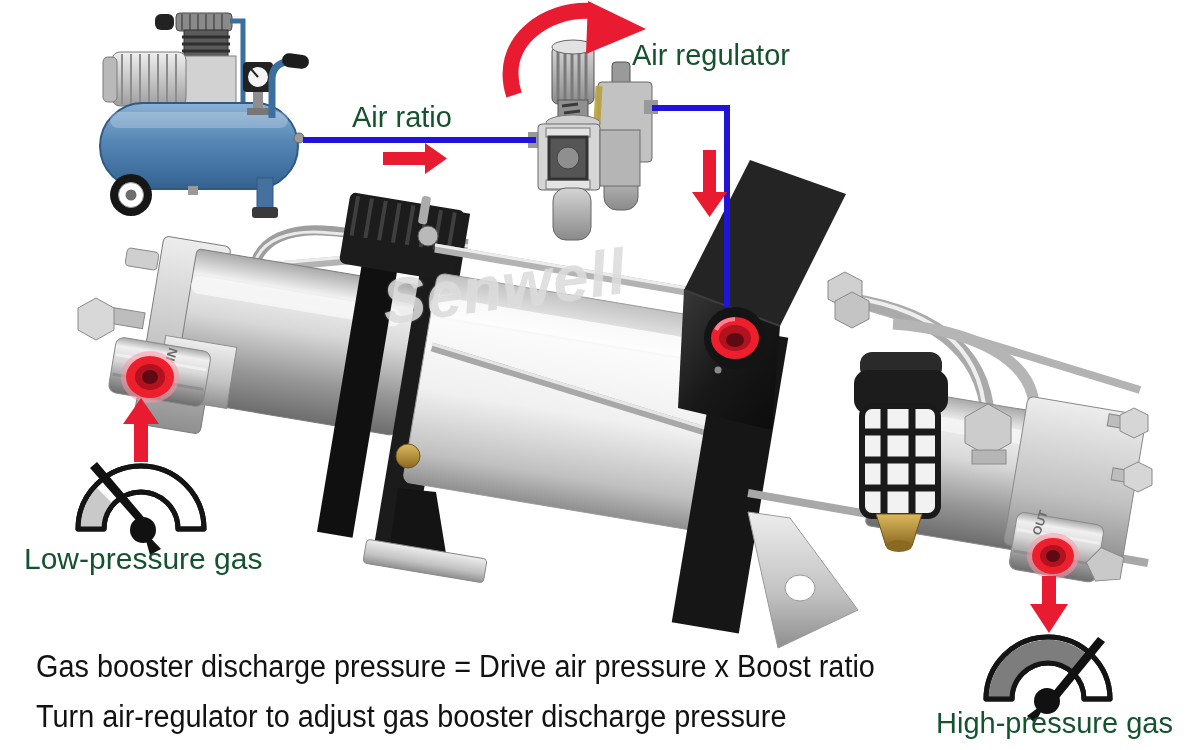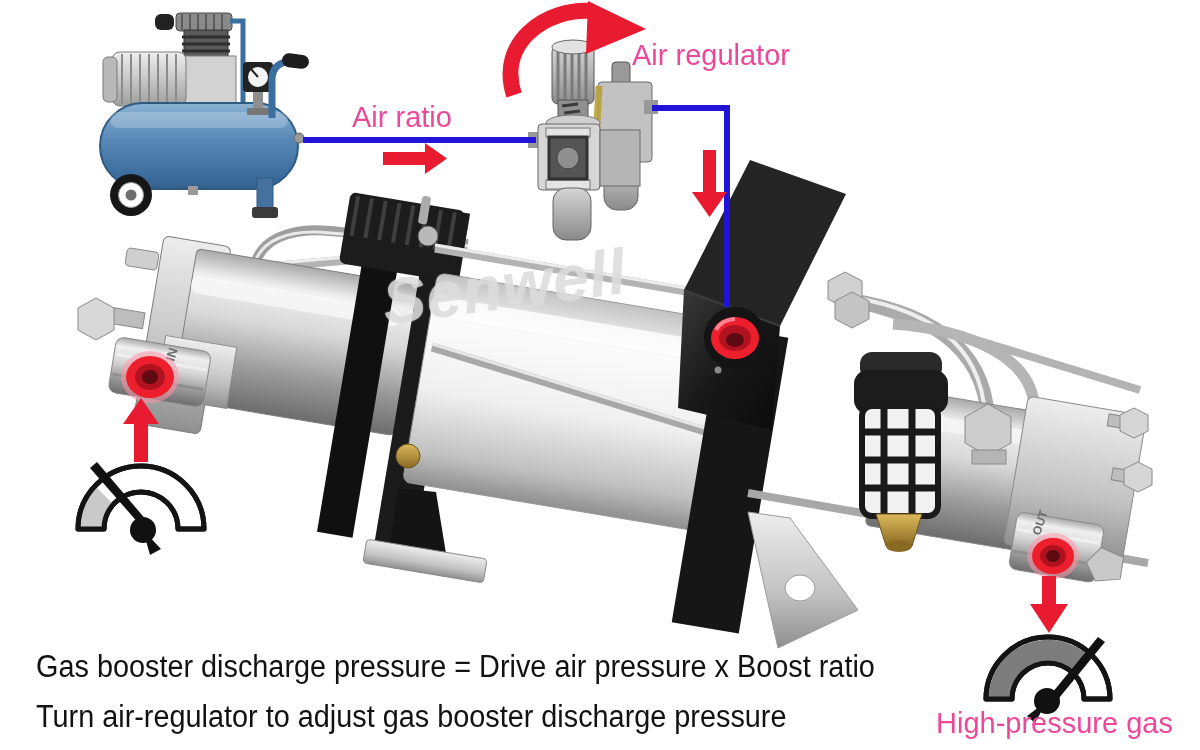--- a/index.html
+++ b/index.html
@@ -1,19 +1,19 @@
 <!DOCTYPE html>
 <html><head>
 <meta charset="utf-8">
 <style>
   html,body{margin:0;padding:0;background:#fff;}
   .stage{position:relative;width:1200px;height:750px;background:#ffffff;overflow:hidden;
          font-family:"Liberation Sans",sans-serif;}
   .stage svg{position:absolute;left:0;top:0;}
-  .label{position:absolute;color:#ec4899;white-space:nowrap;line-height:1;}
+  .label{position:absolute;color:#14532d;white-space:nowrap;line-height:1;}
   .lbl-air-supply{left:352px;top:103px;font-size:29px;}
   .lbl-air-regulator{left:632px;top:41px;font-size:29px;}
   .lbl-low{left:24px;top:544px;font-size:30px;}
   .lbl-high{left:936px;top:709px;font-size:29px;}
   .formula{position:absolute;left:36px;color:#121212;font-size:31px;white-space:nowrap;
            transform:scaleX(0.93);transform-origin:0 50%;}
   .formula.l1{top:649px;}
   .formula.l2{top:699px;}
   .watermark{position:absolute;left:378px;top:266px;font-size:64px;font-weight:bold;font-style:italic;
              color:#dcdcdc;opacity:.88;transform:rotate(-7.5deg);transform-origin:0 0;
@@ -308,18 +308,19 @@
     <path d="M 988.5,699 A 59.5 59.5 0 0 1 1090,657 L 1072,674.5 A 34 34 0 0 0 1014,699 Z" fill="#7d7d7d"></path>
     <path d="M 986,699 A 62 62 0 0 1 1110,699 L 1084,699 A 36 36 0 0 0 1012,699 Z" fill="none" stroke="#141414" stroke-width="5" stroke-linejoin="round"></path>
     <polygon points="1043,704 1098,637 1105,642 1050,709" fill="#111"></polygon>
     <circle cx="1047" cy="701" r="13" fill="#111"></circle>
     <polygon points="1047,701 1027,716 1035,723" fill="#111"></polygon>
   </g>
 </svg>
 
   <div class="label lbl-air-supply">Air ratio</div>
   <div class="label lbl-air-regulator">Air regulator</div>
+  <div class="label lbl-low">Low-pressure gas</div>
   <div class="label lbl-high">High-pressure gas</div>
   <div class="formula l1">Gas booster discharge pressure = Drive air pressure x Boost ratio</div>
   <div class="formula l2">Turn air-regulator to adjust gas booster discharge pressure</div>
   <div class="watermark">Senwell</div>
 
 </div>
 
 </body></html>

